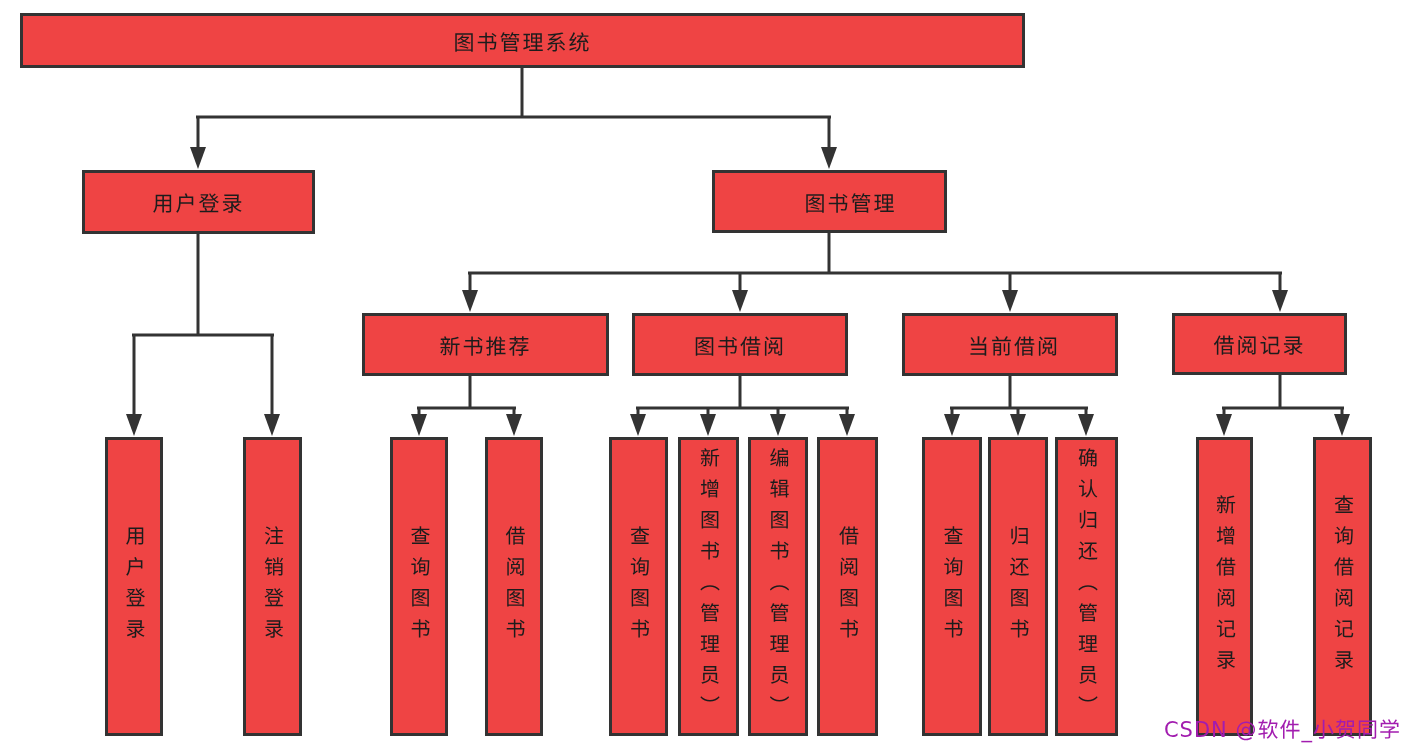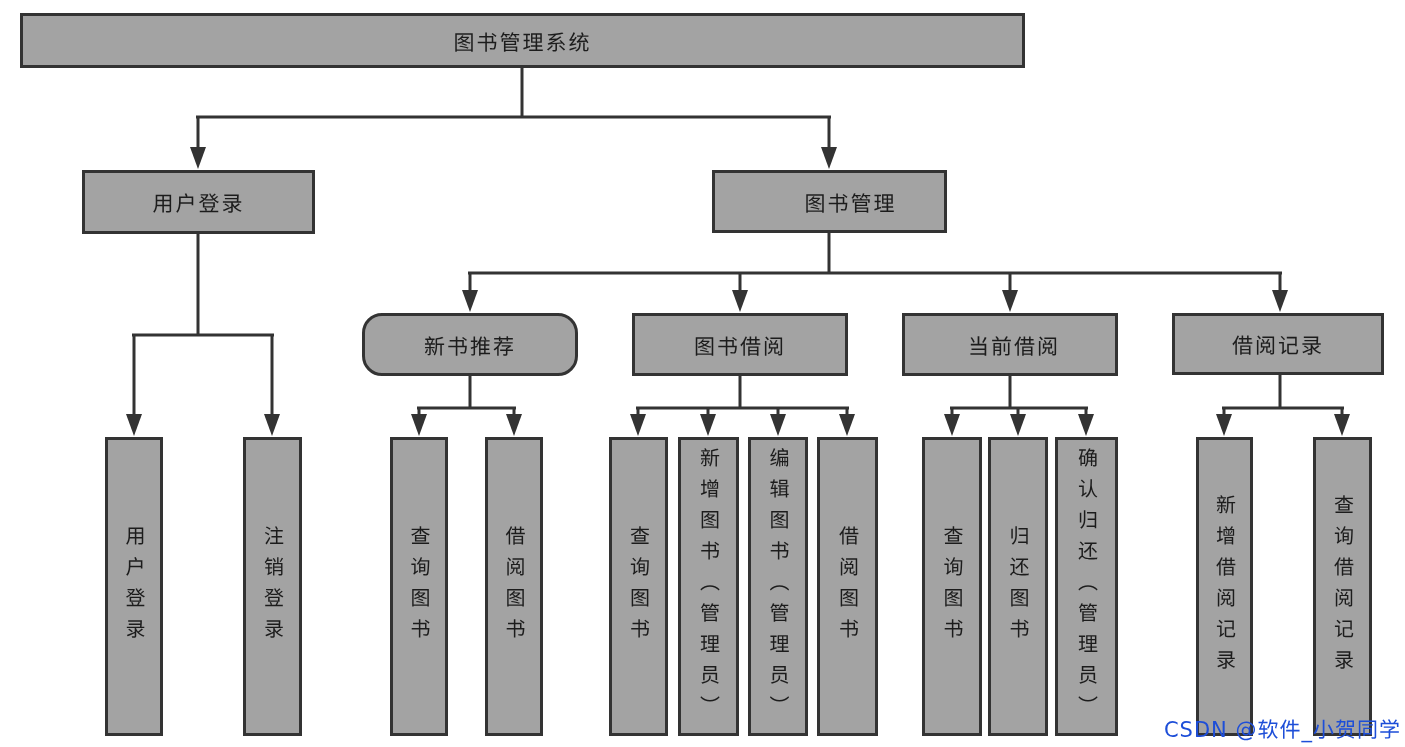--- a/index.html
+++ b/index.html
@@ -18,21 +18,21 @@
   #connectors {
     position: absolute;
     left: 0; top: 0;
     width: 1405px; height: 747px;
     z-index: 0;
   }
   .node {
     position: absolute;
     box-sizing: border-box;
     border: 3px solid #333333;
-    background: #a3a3a3;
+    background: #ef4444;
     color: #1c1c1c;
     display: flex;
     align-items: center;
     justify-content: center;
     z-index: 1;
     text-align: center;
   }
   .node.h {
     font-size: 21px;
     letter-spacing: 2px;
@@ -42,21 +42,21 @@
     text-orientation: mixed;
     font-size: 20px;
     letter-spacing: 11px;
     line-height: 1;
   }
   #watermark {
     position: absolute;
     right: 4px;
     bottom: 4px;
     z-index: 2;
-    color: #1d4ed8;
+    color: #a21caf;
     font-size: 21px;
     letter-spacing: 1px;
     white-space: nowrap;
   }
 </style>
 </head>
 <body>
 
 <div id="canvas">
 
@@ -127,24 +127,24 @@
       <polygon points="1216,414 1232,414 1224,436"></polygon>
       <polygon points="1334,414 1350,414 1342,436"></polygon>
     </g>
   </svg>
 
   <div class="node h" style="left:20px; top:13px; width:1005px; height:55px;">图书管理系统</div>
 
   <div class="node h" style="left:82px; top:170px; width:233px; height:64px;">用户登录</div>
   <div class="node h" style="left:712px; top:170px; width:235px; height:63px;padding-left:42px;">图书管理</div>
 
-  <div class="node h" style="left:362px; top:313px; width:216px; height:63px;border-radius:20px;">新书推荐</div>
+  <div class="node h" style="left:362px; top:313px; width:247px; height:63px;">新书推荐</div>
   <div class="node h" style="left:632px; top:313px; width:216px; height:63px;font-family:Liberation Mono, monospace;">图书借阅</div>
   <div class="node h" style="left:902px; top:313px; width:216px; height:63px;padding-left:8px;">当前借阅</div>
-  <div class="node h" style="left:1172px; top:313px; width:212px; height:62px;">借阅记录</div>
+  <div class="node h" style="left:1172px; top:313px; width:175px; height:62px;">借阅记录</div>
 
   <div class="node v" style="left:105px; top:437px; width:58px; height:299px;">用户登录</div>
   <div class="node v" style="left:243px; top:437px; width:59px; height:299px;">注销登录</div>
 
   <div class="node v" style="left:390px; top:437px; width:58px; height:299px;">查询图书</div>
   <div class="node v" style="left:485px; top:437px; width:58px; height:299px;">借阅图书</div>
 
   <div class="node v" style="left:609px; top:437px; width:59px; height:299px;">查询图书</div>
   <div class="node v" style="left:678px; top:437px; width:61px; height:299px;">新增图书（管理员）</div>
   <div class="node v" style="left:748px; top:437px; width:60px; height:299px;">编辑图书（管理员）</div>

